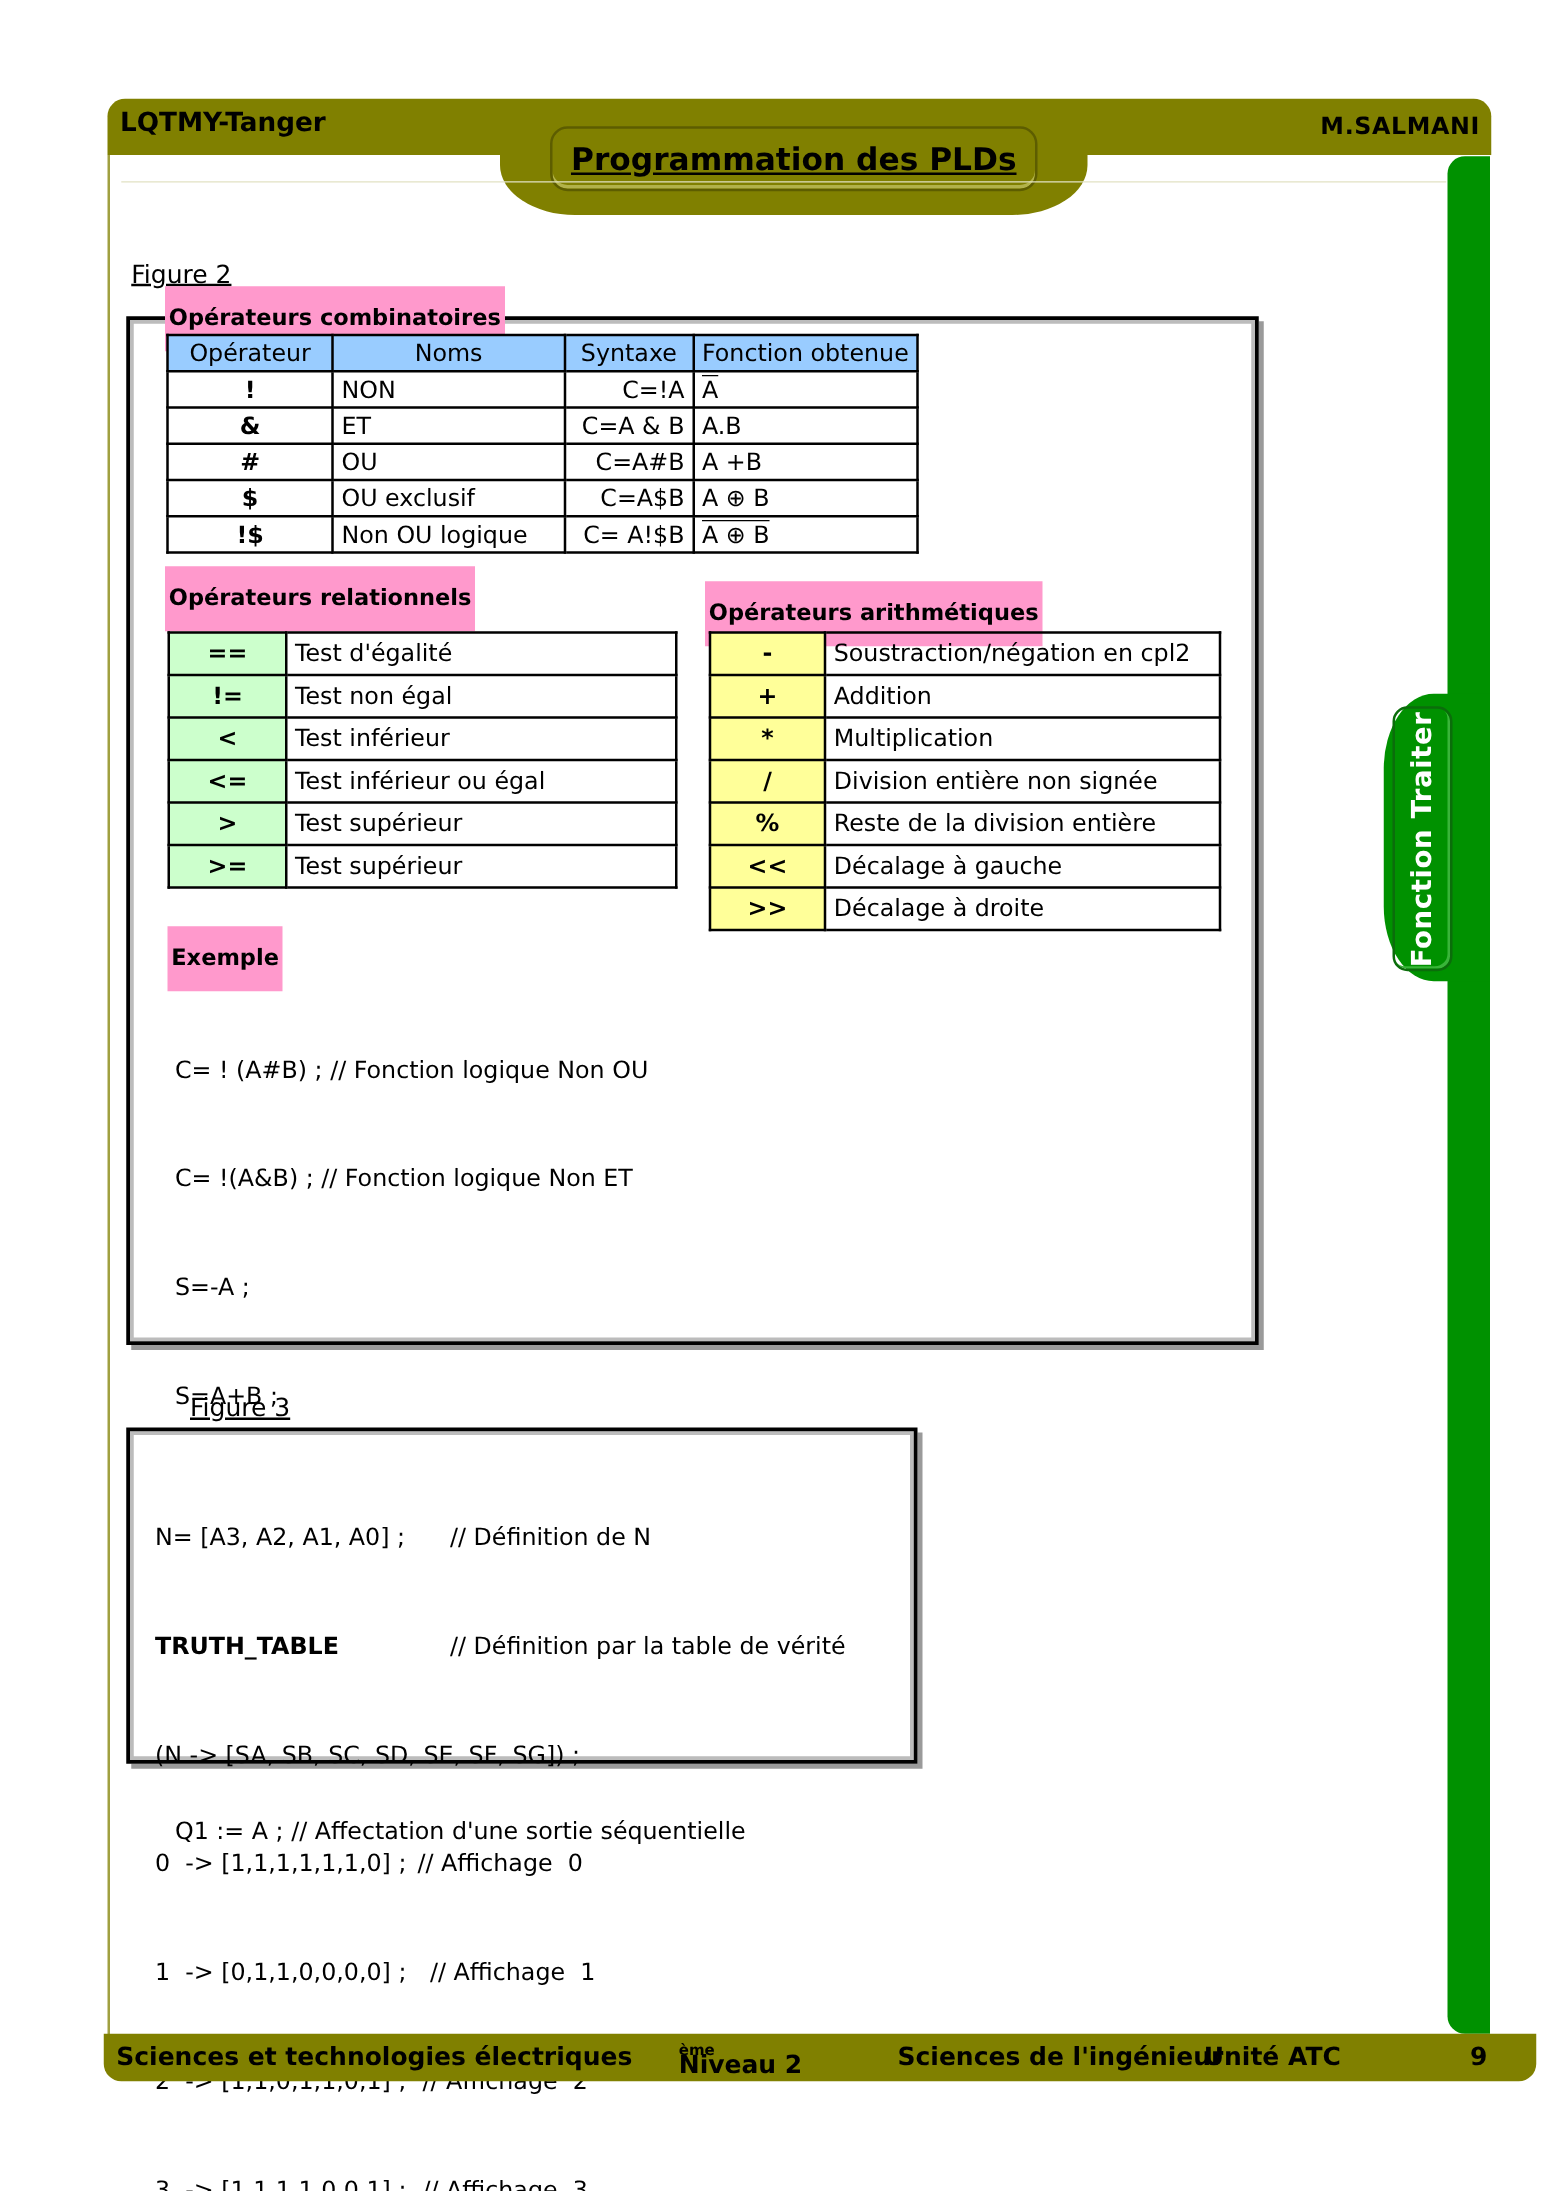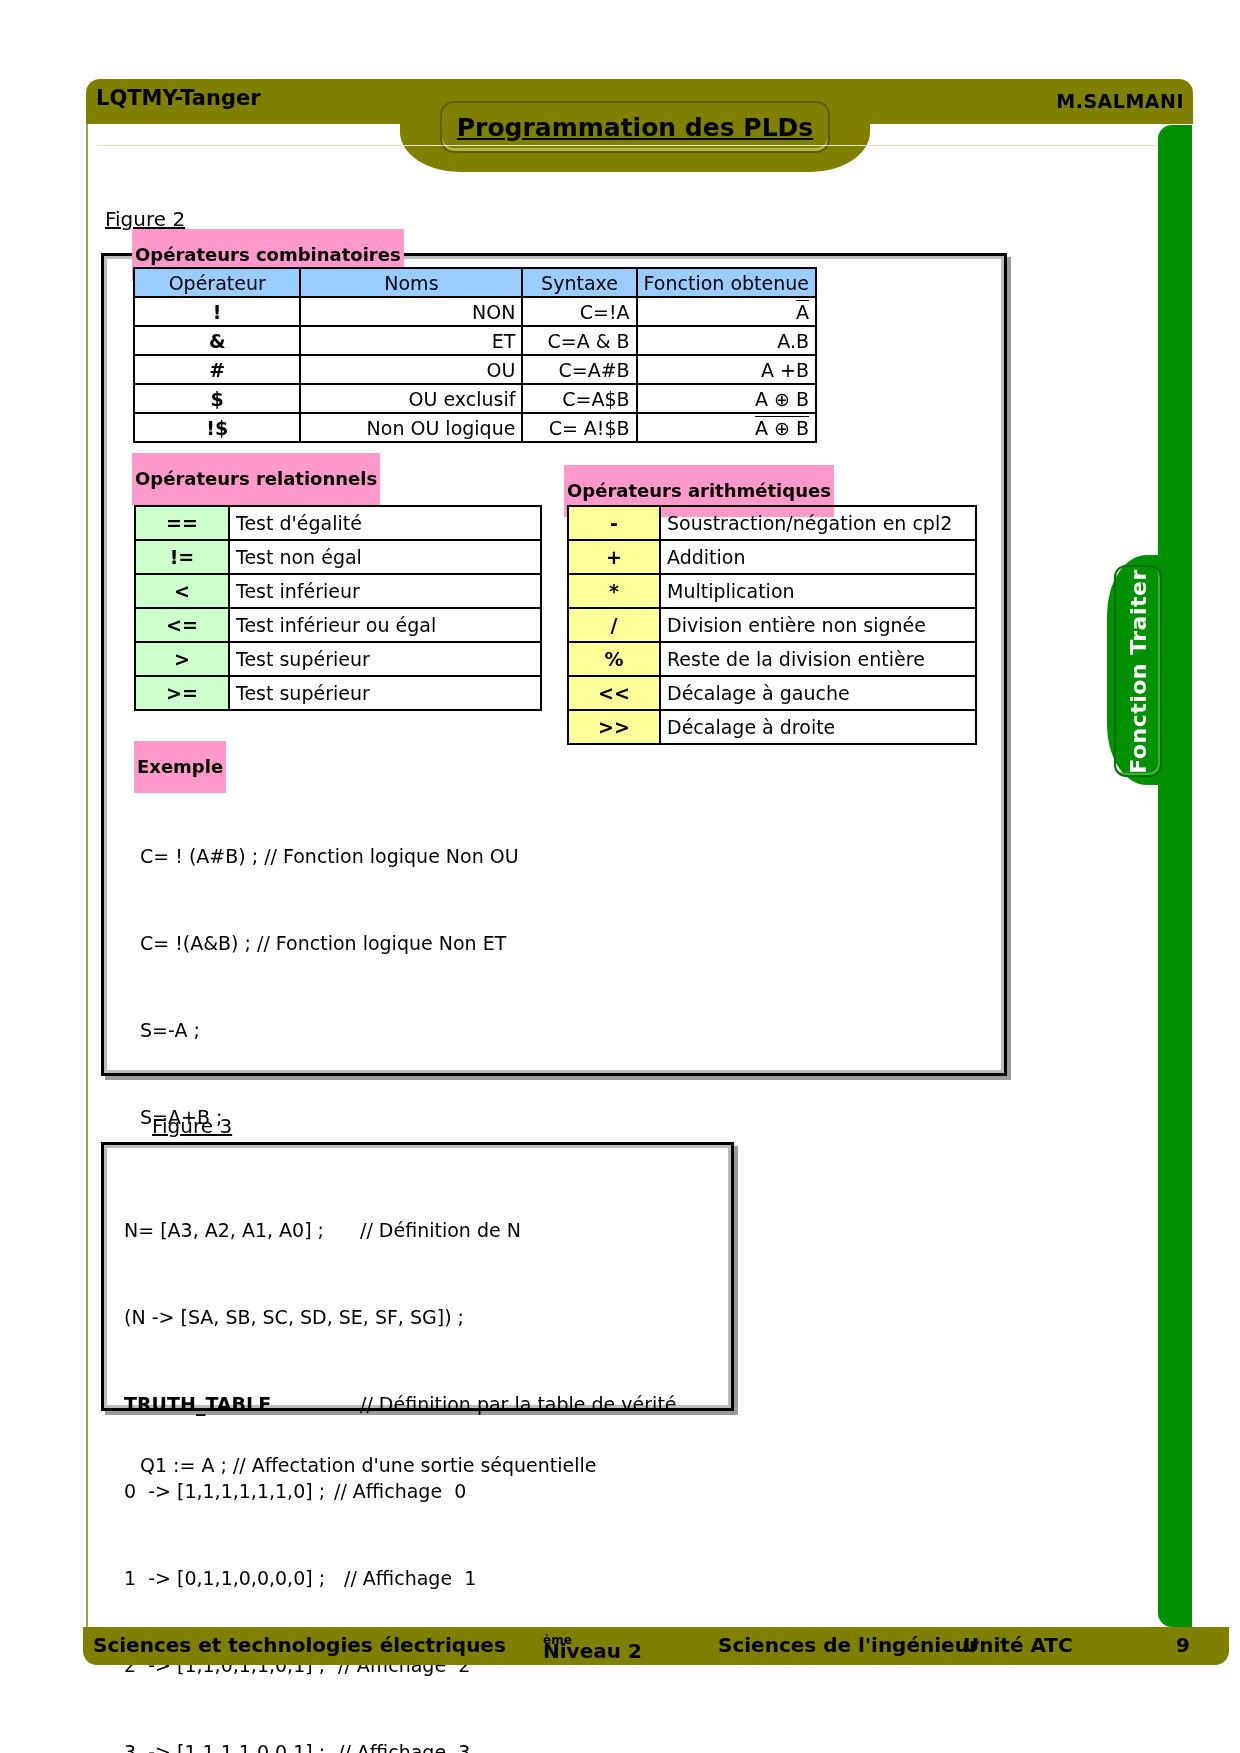--- a/index.html
+++ b/index.html
@@ -46,21 +46,21 @@
 
   
   table { border-collapse:collapse; position:absolute; font-size:19px; }
   td, th { border:2px solid #000; padding:0 6px; height:27px; font-weight:normal; white-space:nowrap; }
   .t-comb th { background:#99ccff; }
   .t-comb td.op, .t-rel td.op, .t-ar td.op { font-weight:bold; text-align:center; }
   .t-rel td { height:32px; }
   .t-rel td.op { background:#ccffcc; width:80px; }
   .t-ar td { height:32px; }
   .t-ar td.op { background:#ffff99; width:78px; }
-  .center { text-align:right; }
+  .center { text-align:left; }
   .right { text-align:right; }
   .overline { text-decoration:overline; }
 
   
   .code { position:absolute; font-size:19px; line-height:29px; white-space:pre; }
   .code .line { display:block; }
   .bold { font-weight:bold; }
 
   
   .footer { position:absolute; left:83px; top:1627px; width:1110px; height:38px;
@@ -85,21 +85,21 @@
 <div class="green-bulge"></div>
 <div class="green-tab">
   <span class="green-tab-text">Fonction Traiter</span>
 </div>
 
 <div class="fig-label" style="left:105px; top:207px;">Figure 2</div>
 <div class="fig-box" style="left:101px; top:253px; width:900px; height:817px;"></div>
 
 <div class="pink" style="left:132px; top:229px;">Opérateurs combinatoires</div>
 
-<table class="t-comb" style="left:133px; top:267px; width:684px;">
+<table class="t-comb" style="left:133px; top:267px; width:602px;">
   <tbody>
       <tr>
     <th style="width:158px;">Opérateur</th>
     <th style="width:214px;">Noms</th>
     <th style="width:102px;">Syntaxe</th>
     <th>Fonction obtenue</th>
   </tr>
   <tr>
     <td class="op">!</td>
     <td class="center">NON</td>
@@ -206,22 +206,22 @@
   <span class="line">S=A&lt;&lt;1 ;</span>
   <span class="line">S=A==B ; // S prend la valeur de 1 si A=B</span>
   <span class="line">S=A&lt;B ; //  S prend la valeur de 1 si A&lt;B</span>
   <span class="line">Q1 := A ; // Affectation d'une sortie séquentielle</span>
 </div>
 
 <div class="fig-label" style="left:120px; top:1114px;margin-left:32px;">Figure 3</div>
 <div class="fig-box" style="left:101px; top:1142px; width:627px; height:263px;"></div>
 <div class="code" style="left:124px; top:1158px;">
   <span class="line"><span style="display:inline-block; width:236px;">N= [A3, A2, A1, A0] ;</span><span>// Définition de N</span></span>
+  <span class="line"><span class="bold" style="display:inline-block; width:236px;">TRUTH_TABLE</span><span>// Définition par la table de vérité</span></span>
   <span class="line">(N -&gt; [SA, SB, SC, SD, SE, SF, SG]) ;</span>
-  <span class="line"><span class="bold" style="display:inline-block; width:236px;">TRUTH_TABLE</span><span>// Définition par la table de vérité</span></span>
   <span class="line"><span style="display:inline-block; width:210px;">0  -&gt; [1,1,1,1,1,1,0] ;</span><span>// Affichage  0</span></span>
   <span class="line"><span style="display:inline-block; width:220px;">1  -&gt; [0,1,1,0,0,0,0] ;</span><span>// Affichage  1</span></span>
   <span class="line"><span style="display:inline-block; width:214px;">2  -&gt; [1,1,0,1,1,0,1] ;</span><span>// Affichage  2</span></span>
   <span class="line"><span style="display:inline-block; width:214px;">3  -&gt; [1,1,1,1,0,0,1] ;</span><span>// Affichage  3</span></span>
   
 </div>
 
 <div class="footer">
   <span style="left:10px;">Sciences et technologies électriques</span>
   <span style="left:460px;"><span>Niveau 2</span><sup>ème</sup></span>

